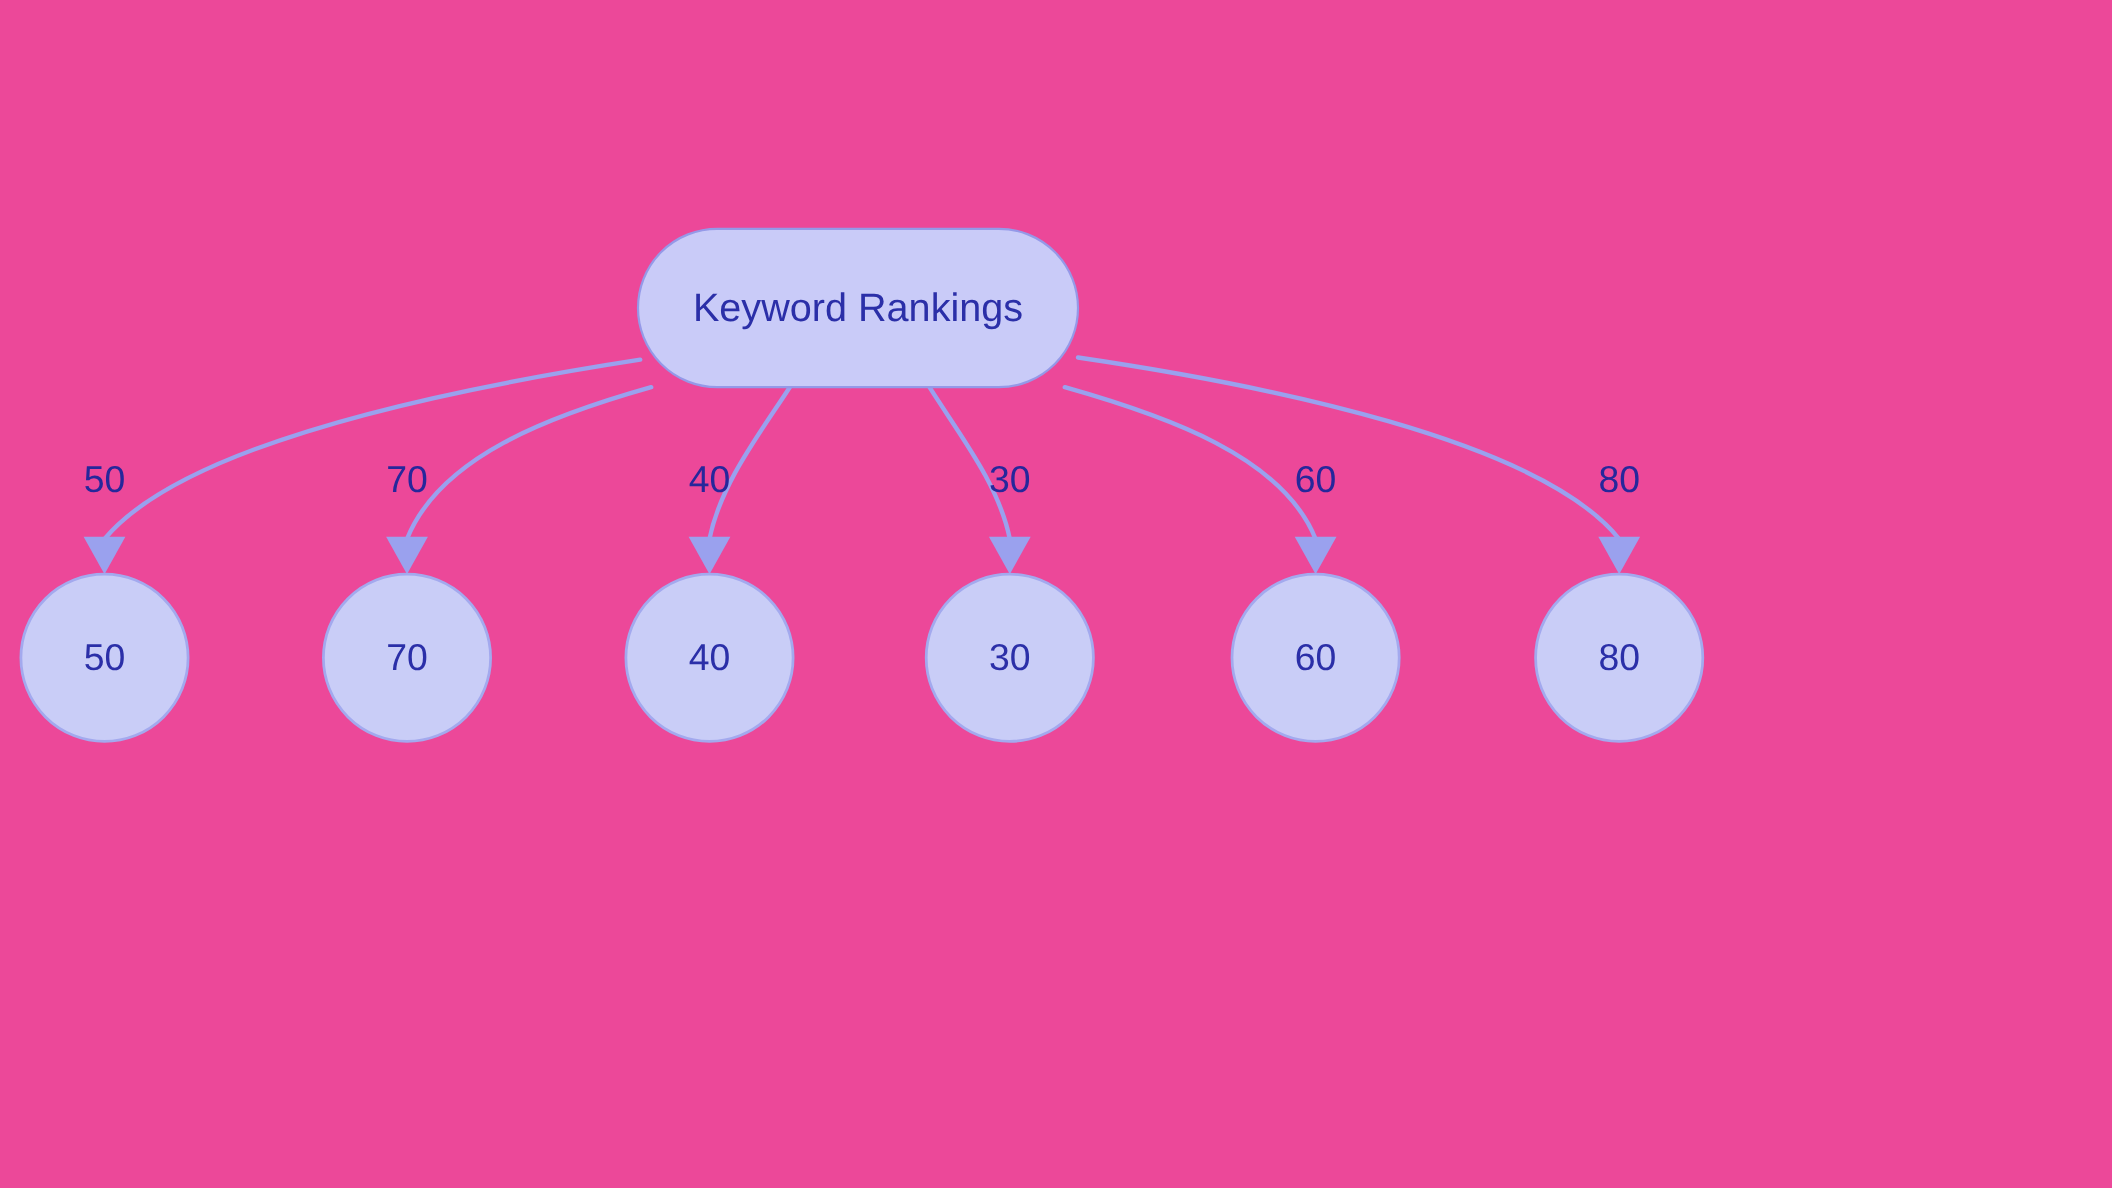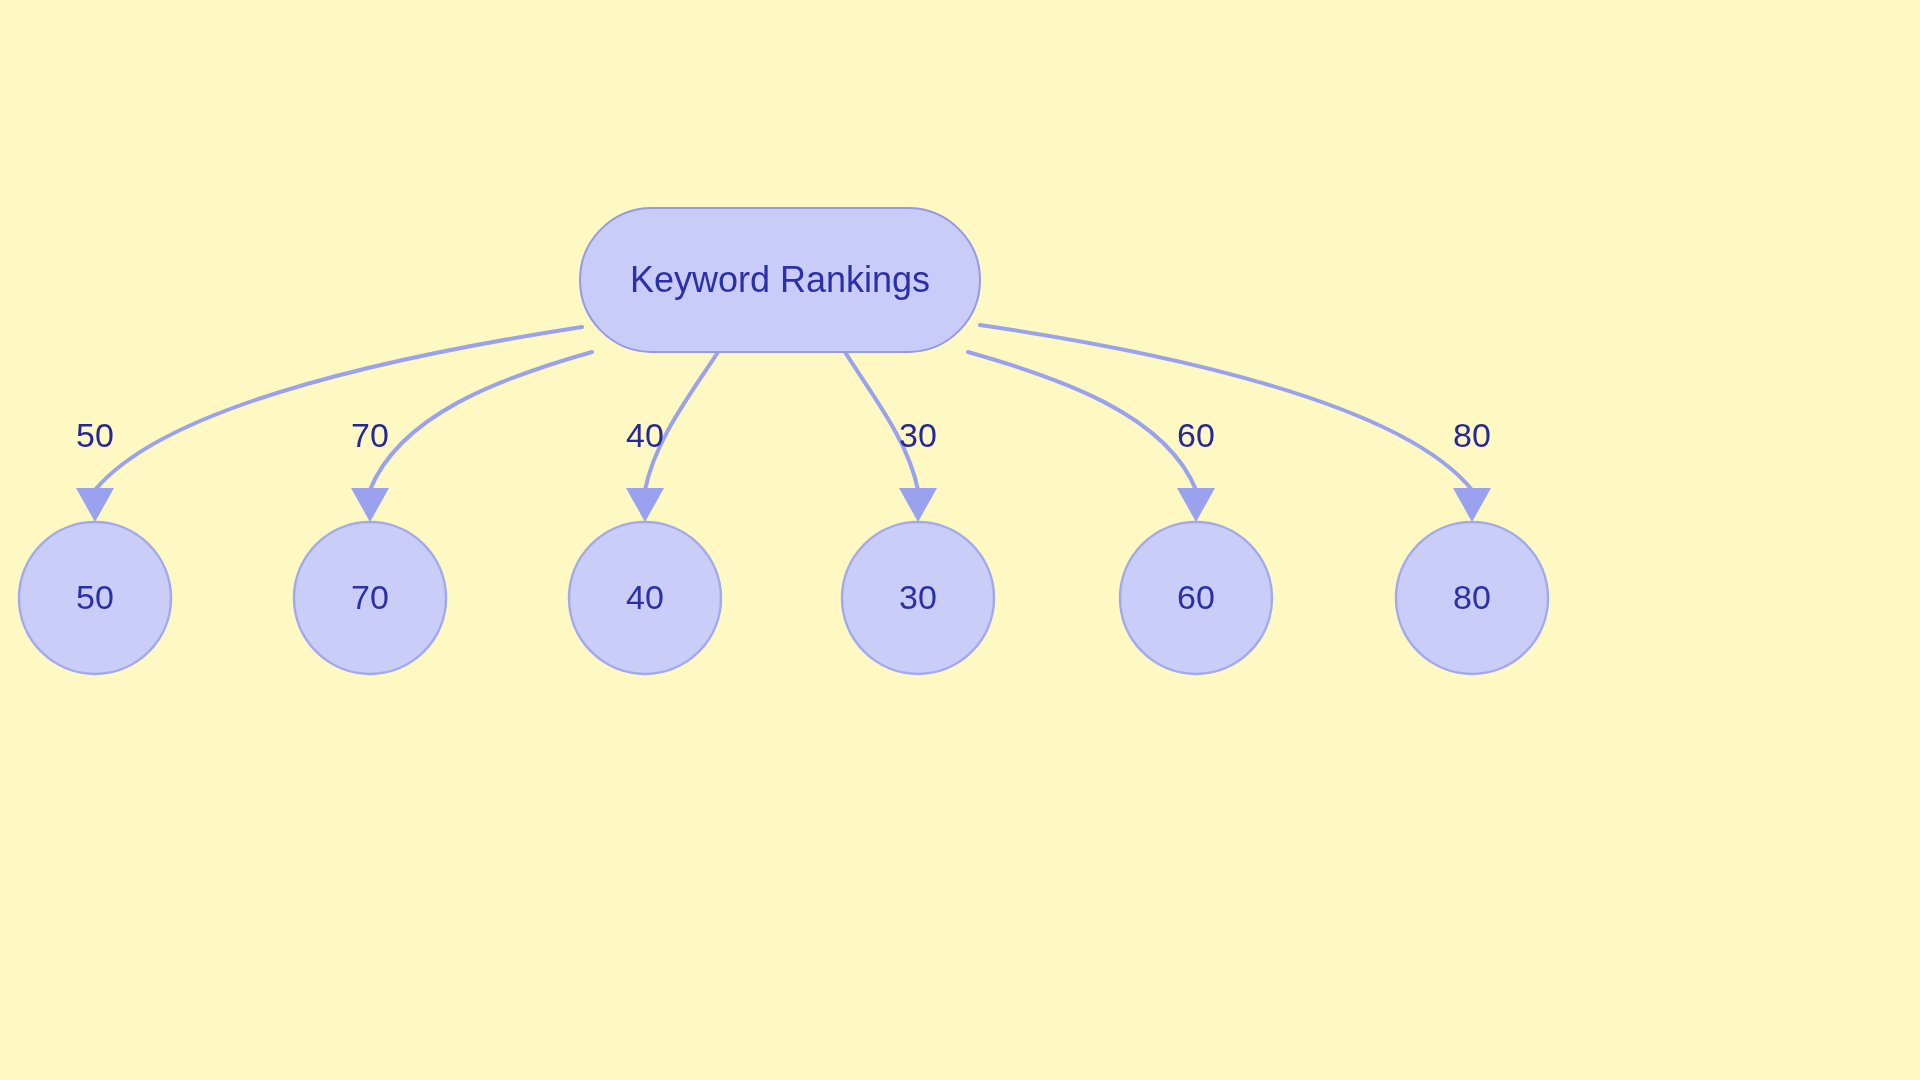--- a/index.html
+++ b/index.html
@@ -11,21 +11,21 @@
   body {
     width: 1920px;
     height: 1080px;
     overflow: hidden;
     font-family: "Liberation Sans", "DejaVu Sans", sans-serif;
   }
   #diagram-root {
     position: relative;
     width: 1920px;
     height: 1080px;
-    background: #fef9c3;
+    background: #ec4899;
   }
   #flow-svg {
     position: absolute;
     left: 0;
     top: 0;
     width: 1920px;
     height: 1080px;
     display: block;
   }
   .edge-path {

